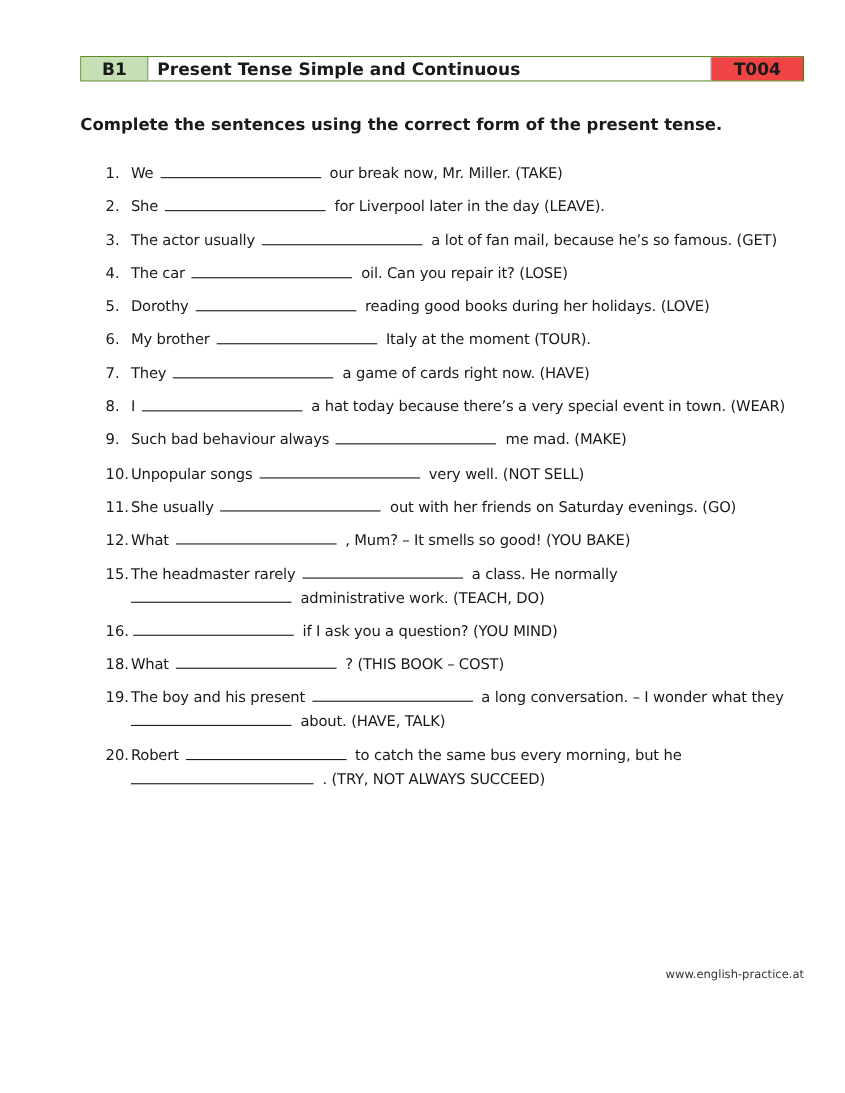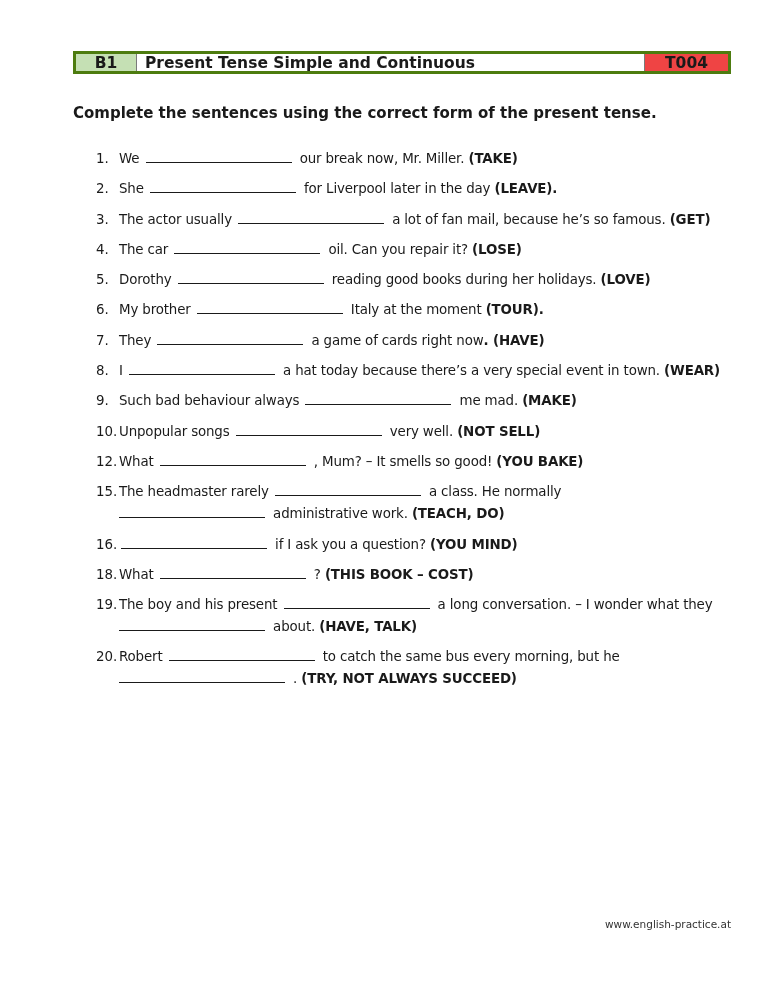--- a/index.html
+++ b/index.html
@@ -15,21 +15,21 @@
       color: #1a1a1a;
       overflow: hidden;
     }
     .header {
       position: absolute;
       left: 73px;
       top: 51px;
       width: 658px;
       height: 23px;
       display: flex;
-      border: 3px solid #4d7c0f;
+      border: 1px solid #4d7c0f;
       box-sizing: border-box;
     }
     .header .cell {
       height: 100%;
       display: flex;
       align-items: center;
       font-weight: bold;
       font-size: 15.5px;
       box-sizing: border-box;
     }
@@ -86,26 +86,26 @@
       width: 146px;
       border-bottom: 1px solid #1a1a1a;
       height: 13px;
       margin: 0 4px 0 2px;
       vertical-align: baseline;
     }
     .blank.wide {
       width: 166px;
     }
     .hint {
-      font-weight: bold;
+      font-weight: normal;
     }
     .footer {
       position: absolute;
       right: 37px;
-      top: 918px;
+      top: 880px;
       font-size: 10.5px;
       color: #333333;
     }
   </style>
 </head>
 <body>
 
 <div class="header">
   <div class="cell level">B1</div>
   <div class="cell title">Present Tense Simple and Continuous</div>
@@ -149,20 +149,24 @@
     </li>
   <li>
       <span class="num">9.</span>
       <span class="body"><span>Such bad behaviour always</span> <span class="blank"></span> <span>me mad.</span> <span class="hint">(MAKE)</span></span>
     </li>
   <li>
       <span class="num">10.</span>
       <span class="body"><span>Unpopular songs</span> <span class="blank"></span> <span>very well.</span> <span class="hint">(NOT SELL)</span></span>
     </li>
   <li>
+      <span class="num">11.</span>
+      <span class="body"><span>She usually</span> <span class="blank"></span> <span>out with her friends on Saturday evenings.</span> <span class="hint">(GO)</span></span>
+    </li>
+  <li>
       <span class="num">12.</span>
       <span class="body"><span>What</span> <span class="blank"></span> <span>, Mum? – It smells so good!</span> <span class="hint">(YOU BAKE)</span></span>
     </li>
   <li>
       <span class="num">15.</span>
       <span class="body"><span>The headmaster rarely</span> <span class="blank"></span> <span>a class. He normally</span><br><span class="blank" style="margin-left:0"></span> <span>administrative work.</span> <span class="hint">(TEACH, DO)</span></span>
     </li>
   <li>
       <span class="num">16.</span>
       <span class="body"><span class="blank"></span> <span>if I ask you a question?</span> <span class="hint">(YOU MIND)</span></span>

